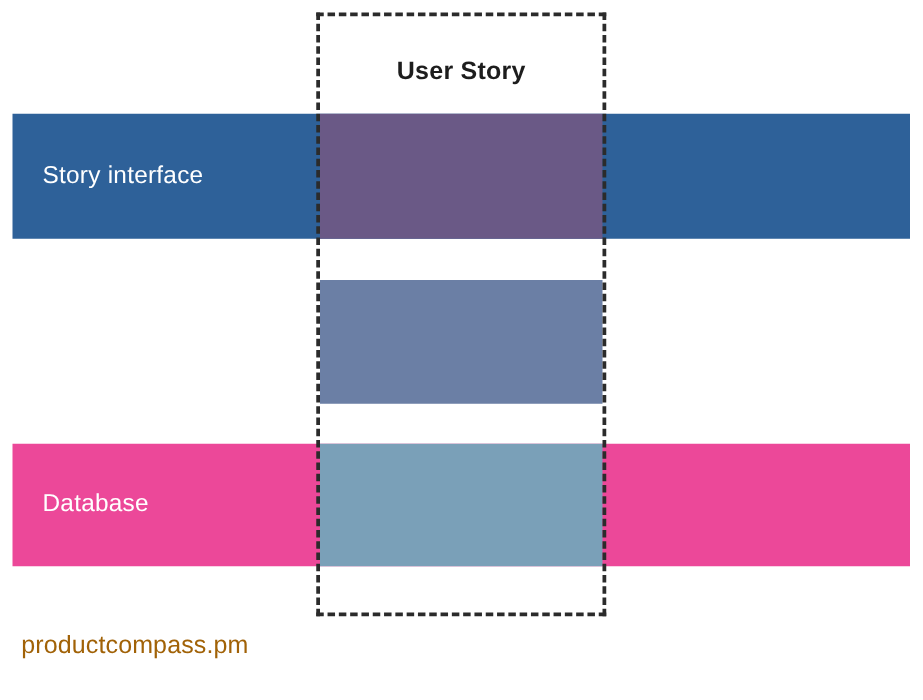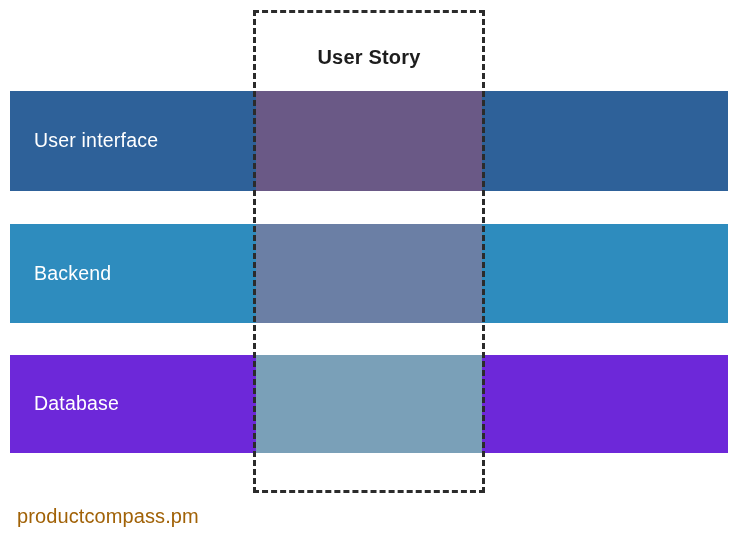--- a/index.html
+++ b/index.html
@@ -33,21 +33,21 @@
     color: #ffffff;
     font-size: 19.5px;
     font-weight: 400;
     letter-spacing: 0.2px;
     margin-left: 24px;
     white-space: nowrap;
     line-height: 1;
   }
   #layer-0 { top: 91px;  height: 100px; background: #2E6199; }
   #layer-1 { top: 224px; height: 99px;  background: #2E8CBE; }
-  #layer-2 { top: 355px; height: 98px;  background: #6d28d9; }
+  #layer-2 { top: 355px; height: 98px;  background: #ec4899; }
 
   
   #story-slice {
     position: absolute;
     left: 253px;
     top: 10px;
     width: 232px;
     height: 483px;
     border: 3px dashed #2b2b2b;
     box-sizing: border-box;
@@ -87,26 +87,23 @@
     letter-spacing: 0.1px;
     line-height: 1;
   }
 </style>
 </head>
 <body>
 
 <div id="canvas">
 
   <div class="layer" id="layer-0">
-    <span class="layer-label">User interface</span>
+    <span class="layer-label">Story interface</span>
   </div>
 
-  <div class="layer" id="layer-1">
-    <span class="layer-label">Backend</span>
-  </div>
 
   <div class="layer" id="layer-2">
     <span class="layer-label">Database</span>
   </div>
 
   <div class="overlap" id="overlap-0"></div>
   <div class="overlap" id="overlap-1"></div>
   <div class="overlap" id="overlap-2"></div>
 
   <div id="story-slice">

